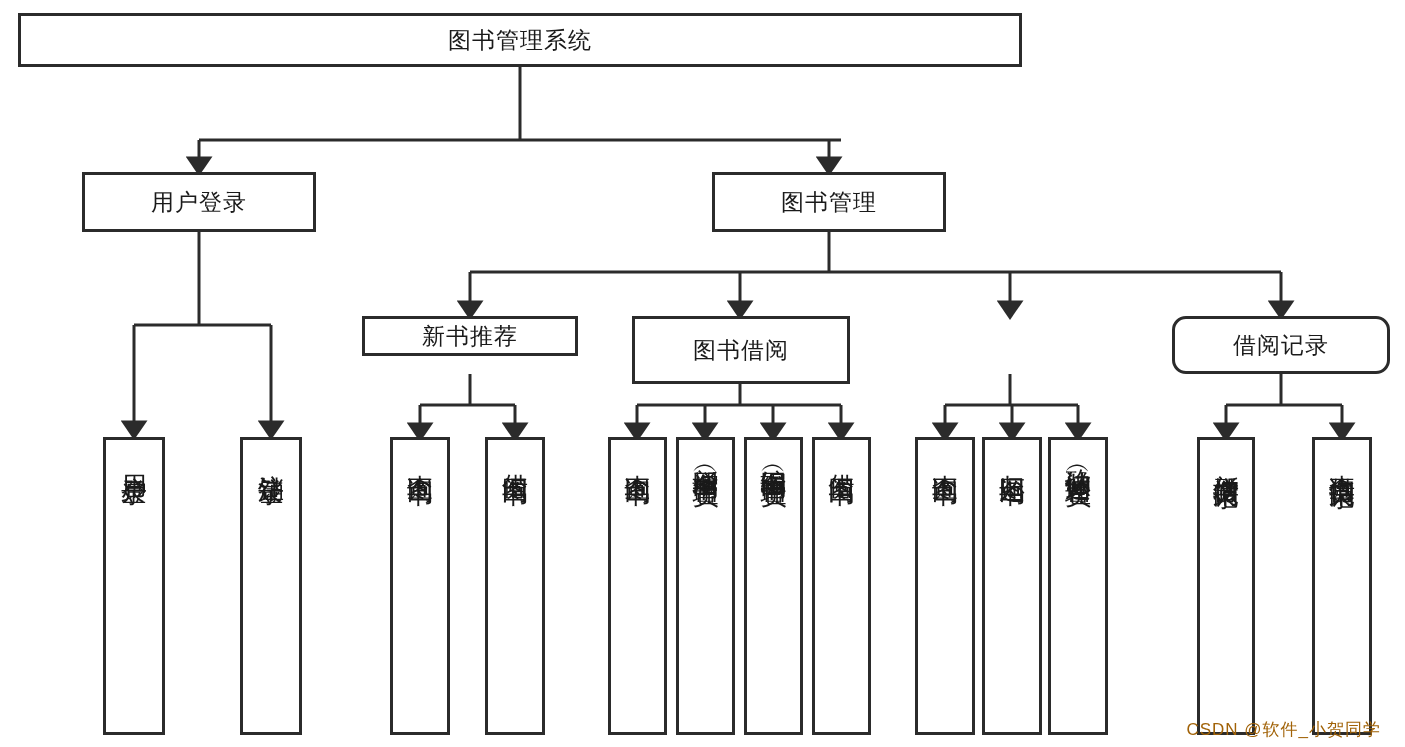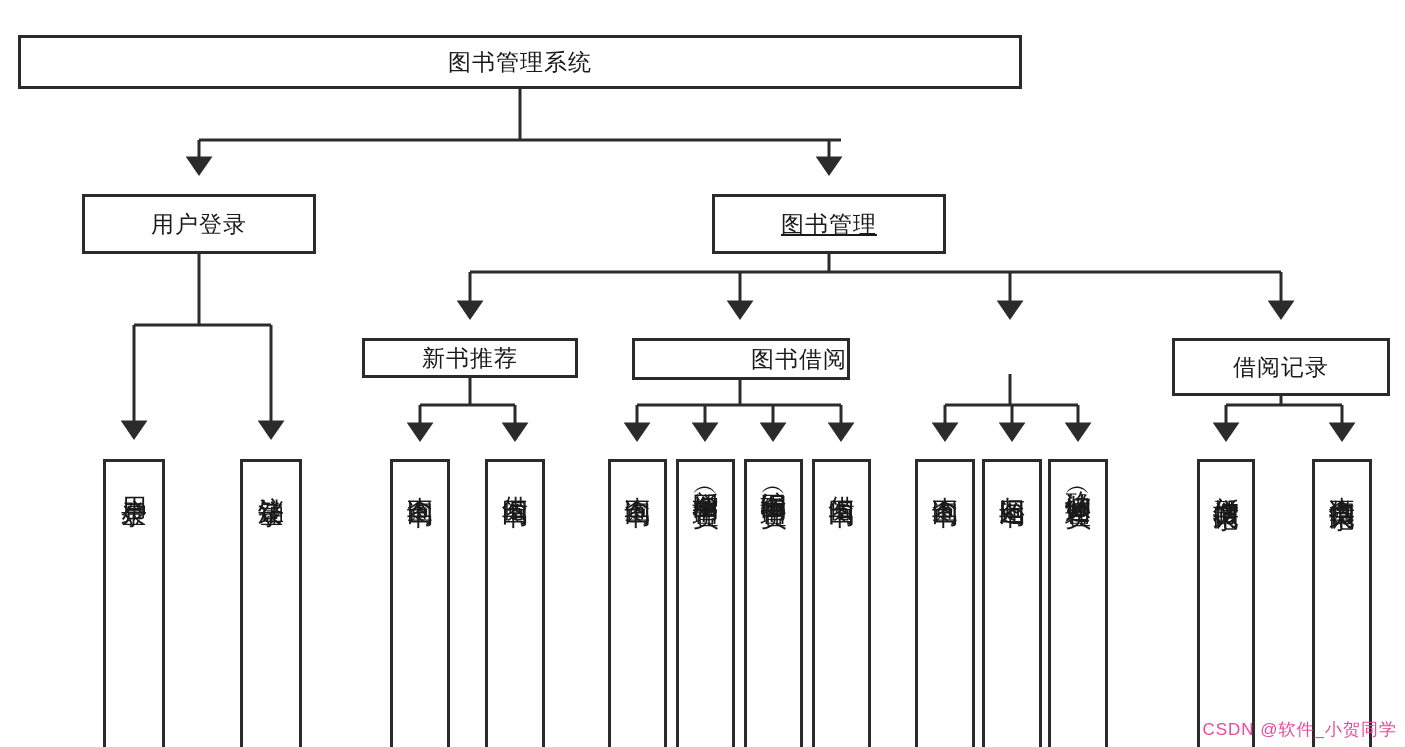--- a/index.html
+++ b/index.html
@@ -2,27 +2,27 @@
 <html><head>
 <meta charset="utf-8">
 <style>
   html,body{margin:0;padding:0;background:#ffffff;}
   body{width:1405px;height:747px;overflow:hidden;
        font-family:"Liberation Sans","DejaVu Sans",sans-serif;}
   #canvas{position:relative;width:1405px;height:747px;background:#fff;}
   svg#wires{position:absolute;left:0;top:0;width:1405px;height:747px;}
   .node{position:absolute;box-sizing:border-box;background:#ffffff;
         border:3px solid #2b2b2b;display:flex;align-items:center;
-        justify-content:center;color:#1a1a1a;margin-top:22px;}
+        justify-content:center;color:#1a1a1a;}
   .node.h{font-size:23px;letter-spacing:1px;}
   .node.v{writing-mode:vertical-rl;text-orientation:upright;
           font-size:26px;line-height:1.12;letter-spacing:2px;
           justify-content:flex-start;align-items:center;padding-top:14px;}
   .node.v.pad-top{padding-top:8px;}
-  .watermark{position:absolute;right:8px;bottom:6px;color:#ec4899;
+  .watermark{position:absolute;right:24px;bottom:6px;color:#a16207;
              font-size:17px;letter-spacing:1px;white-space:nowrap;}
 </style>
 </head>
 <body>
 
 <div id="canvas">
 
   <svg id="wires" viewBox="0 0 1405 747" xmlns="http://www.w3.org/2000/svg">
     <defs>
       <marker id="arrow" markerWidth="9" markerHeight="9" refX="1.2" refY="4.5" orient="auto" markerUnits="strokeWidth">
@@ -73,31 +73,31 @@
     </g>
   </svg>
 
   <div class="node h" id="root-node" style="left: 18px; top: 13px; width: 1004px; height: 54px;">
     <span>图书管理系统</span>
   </div>
 
   <div class="node h" id="l2-0" style="left: 82px; top: 172px; width: 234px; height: 60px;">
     <span>用户登录</span>
   </div>
-  <div class="node h" id="l2-1" style="left: 712px; top: 172px; width: 234px; height: 60px; text-decoration: underline;">
+  <div class="node h" id="l2-1" style="left: 712px; top: 172px; width: 234px; height: 60px;">
     <span>图书管理</span>
   </div>
 
   <div class="node h" id="l3-0" style="left: 362px; top: 316px; width: 216px; height: 40px;">
     <span>新书推荐</span>
   </div>
-  <div class="node h" id="l3-1" style="left: 632px; top: 316px; width: 218px; height: 42px; justify-content: flex-end;">
+  <div class="node h" id="l3-1" style="left: 632px; top: 316px; width: 218px; height: 68px;">
     <span>图书借阅</span>
   </div>
-  <div class="node h" id="l3-3" style="left: 1172px; top: 316px; width: 218px; height: 58px;">
+  <div class="node h" id="l3-3" style="left: 1172px; top: 316px; width: 218px; height: 58px; border-radius: 14px;">
     <span>借阅记录</span>
   </div>
 
   <div class="node v" id="lf-0" style="left: 103px; top: 437px; width: 62px; height: 298px;">
       <span>用户登录</span>
     </div>
   <div class="node v" id="lf-1" style="left: 240px; top: 437px; width: 62px; height: 298px;">
       <span>注销登录</span>
     </div>
   <div class="node v" id="lf-2" style="left: 390px; top: 437px; width: 60px; height: 298px;">

